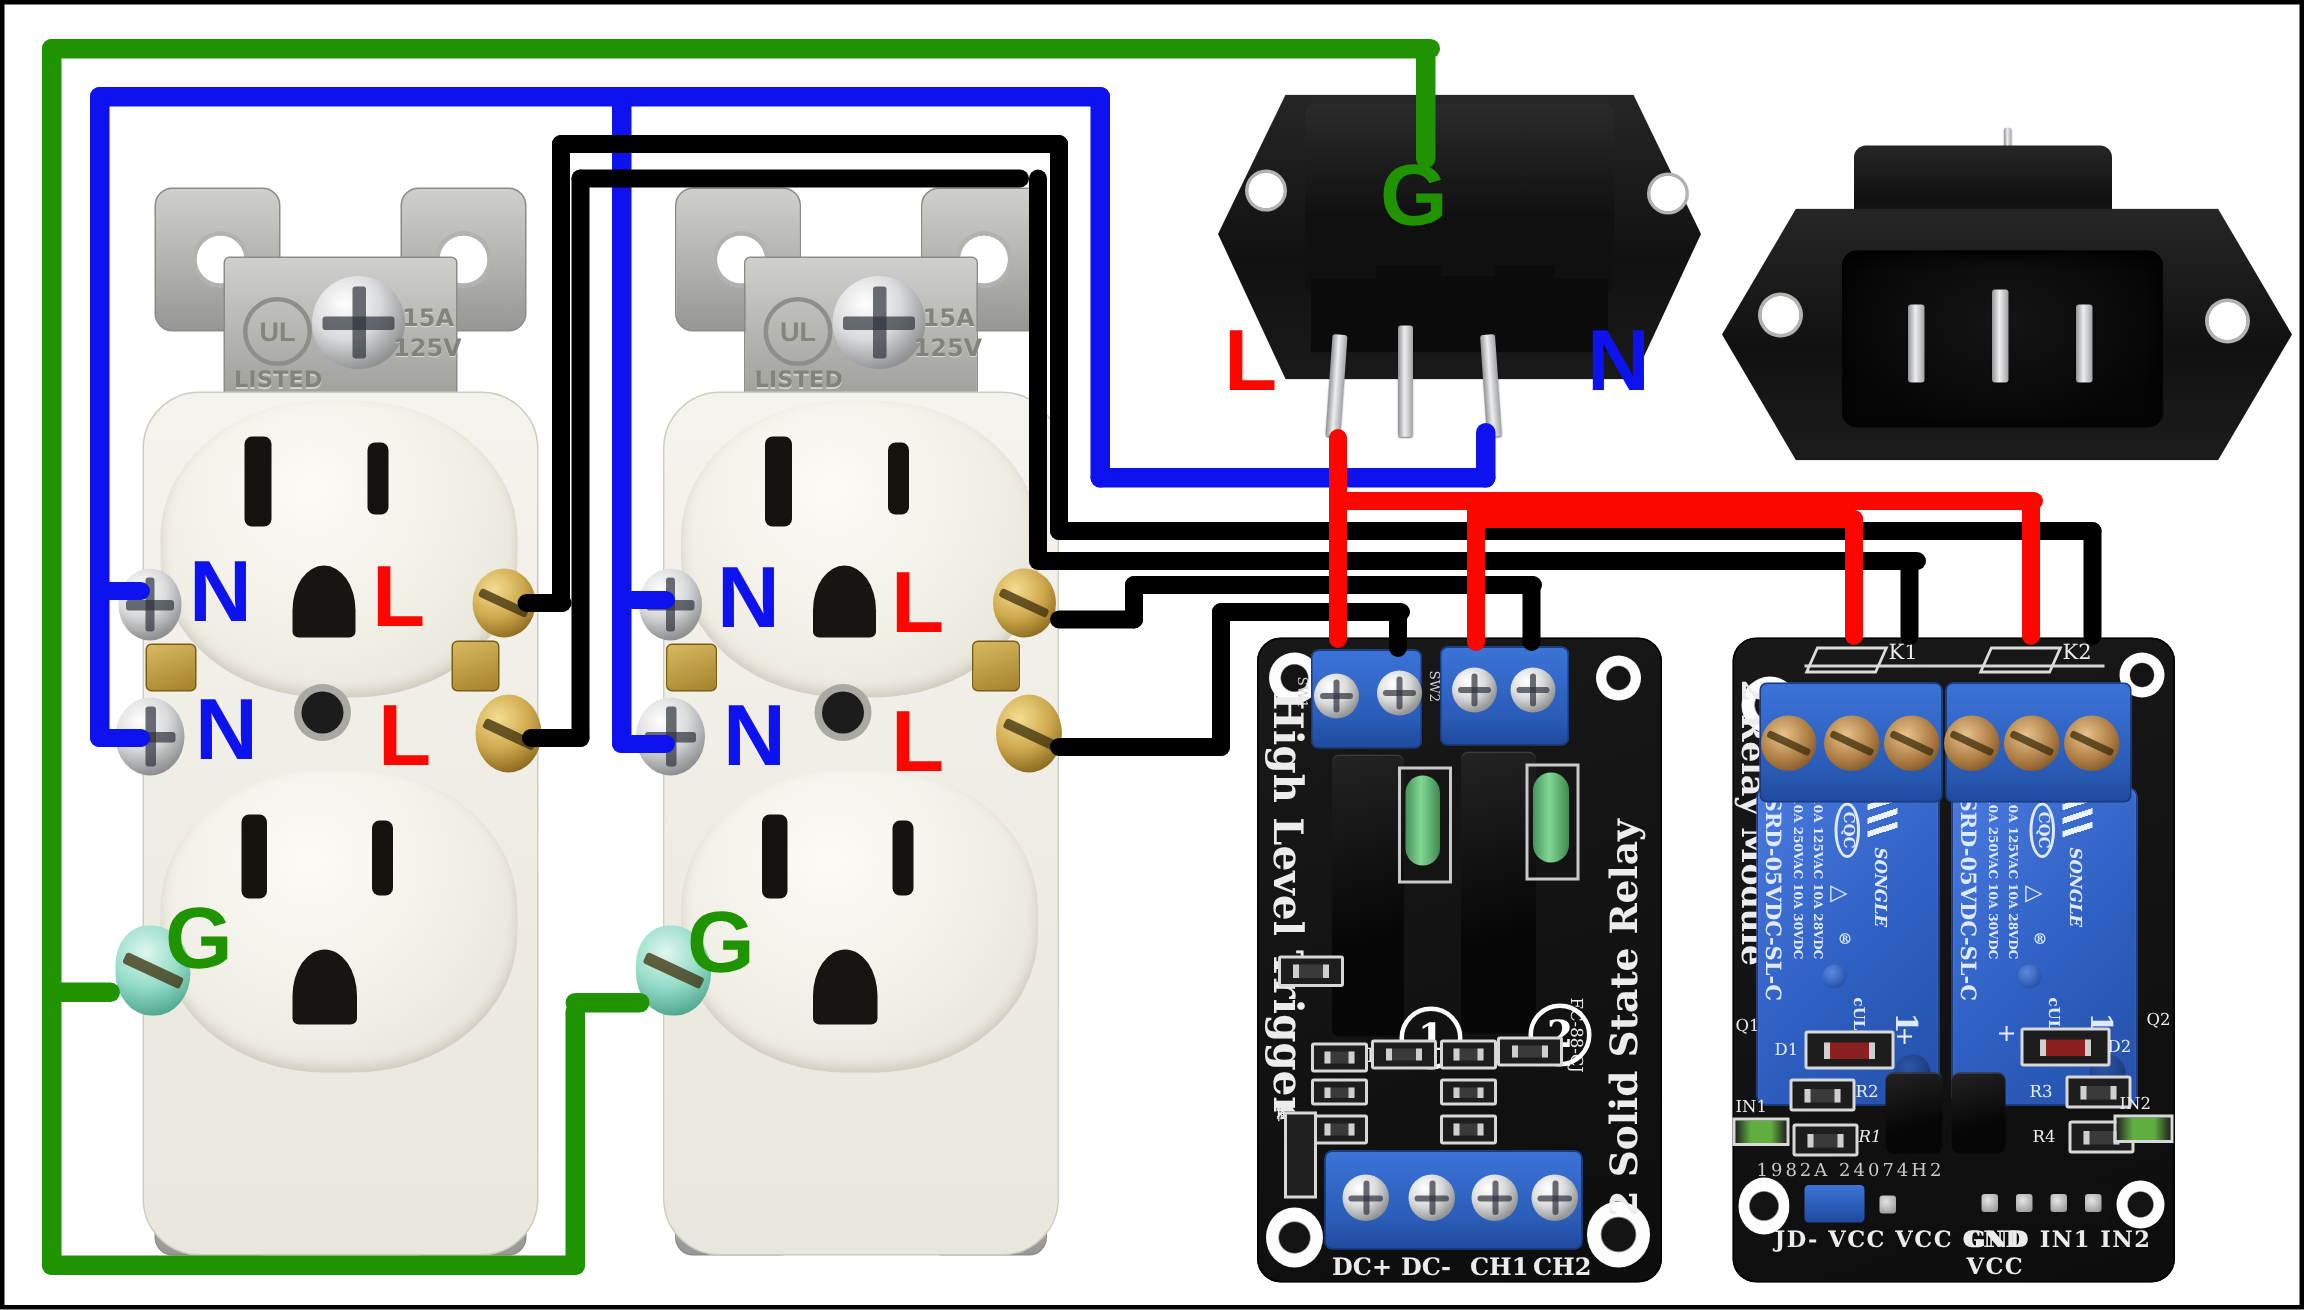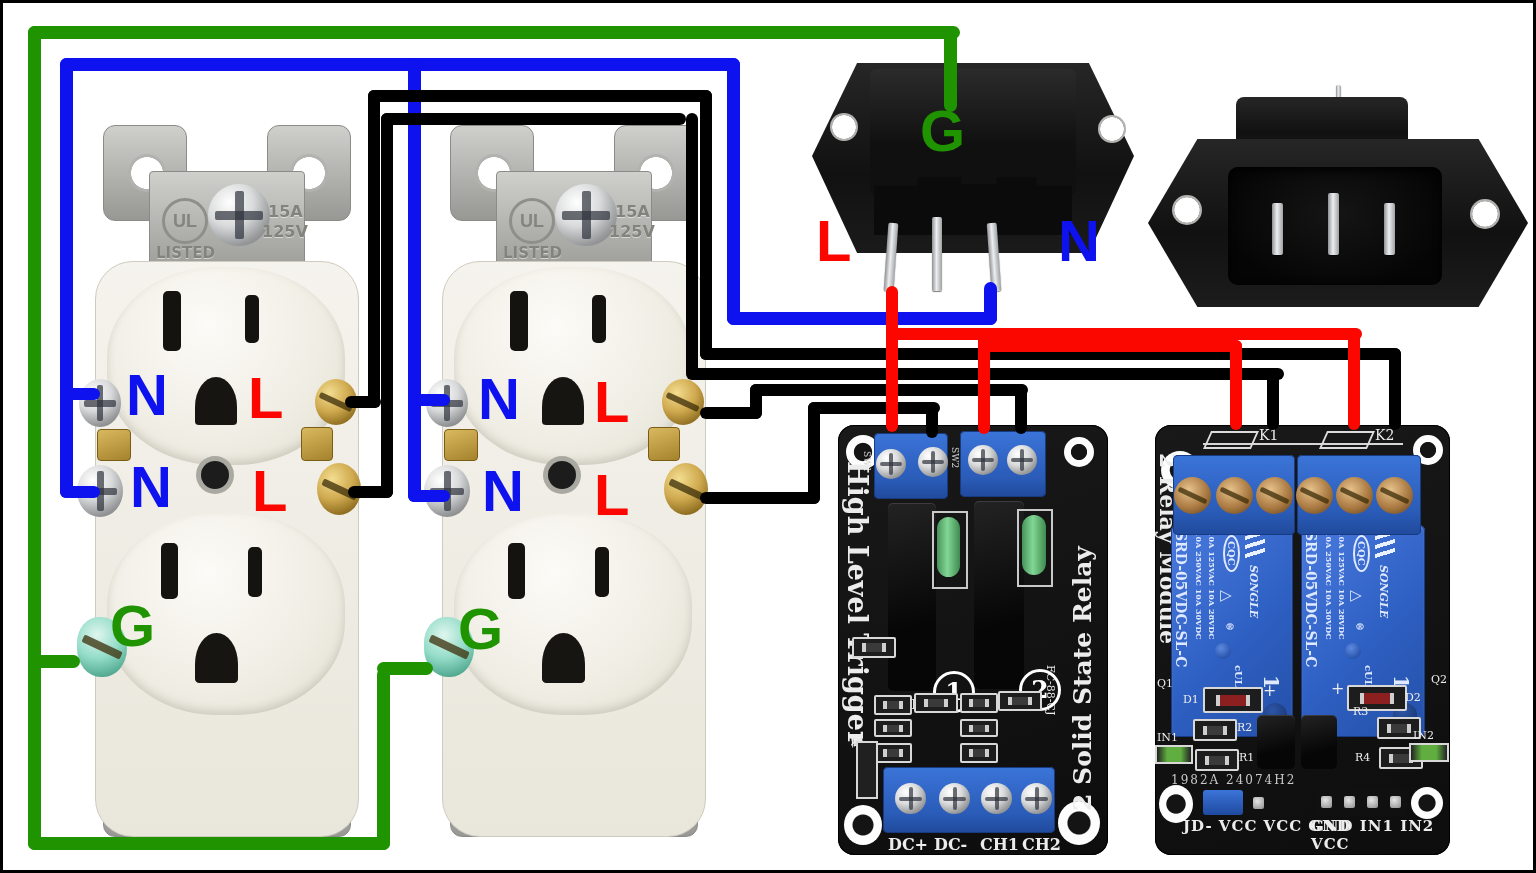--- a/index.html
+++ b/index.html
@@ -298,22 +298,22 @@
     <div class="abs sk" style="left:276px;top:248px;font-size:11px;">Q2</div>
     <div class="chip" style="left:102px;top:290px;width:38px;height:54px;"></div>
     <div class="chip" style="left:146px;top:290px;width:36px;height:54px;"></div>
     <div class="smd" style="left:38px;top:294px;width:40px;height:18px;">
         <i></i>
       </div>
     <div class="abs sk" style="left:82px;top:296px;font-size:11px;">R2</div>
     <div class="smd" style="left:40px;top:324px;width:40px;height:18px;">
         <i></i>
       </div>
-    <div class="abs sk" style="left:84px;top:326px;font-size:11px;">R1</div>
-    <div class="abs sk" style="left:198px;top:280px;font-size:11px;">R3</div>
+    <div class="abs sk" style="left:84px;top:326px;font-size:11px;font-style:italic;">R1</div>
+    <div class="abs sk" style="left:198px;top:296px;font-size:11px;">R3</div>
     <div class="smd" style="left:222px;top:292px;width:40px;height:18px;">
         <i></i>
       </div>
     <div class="abs sk" style="left:200px;top:326px;font-size:11px;">R4</div>
     <div class="smd" style="left:224px;top:322px;width:40px;height:18px;">
         <i></i>
       </div>
     <div class="abs sk" style="left:2px;top:306px;font-size:11px;">IN1</div>
     <div class="abs" style="left:0px;top:320px;width:34px;height:15px;border:2px solid #d8d8d8;background:linear-gradient(90deg,#222,#5fae3f 30% 70%,#222);"></div>
     <div class="abs sk" style="left:258px;top:304px;font-size:11px;">IN2</div>

